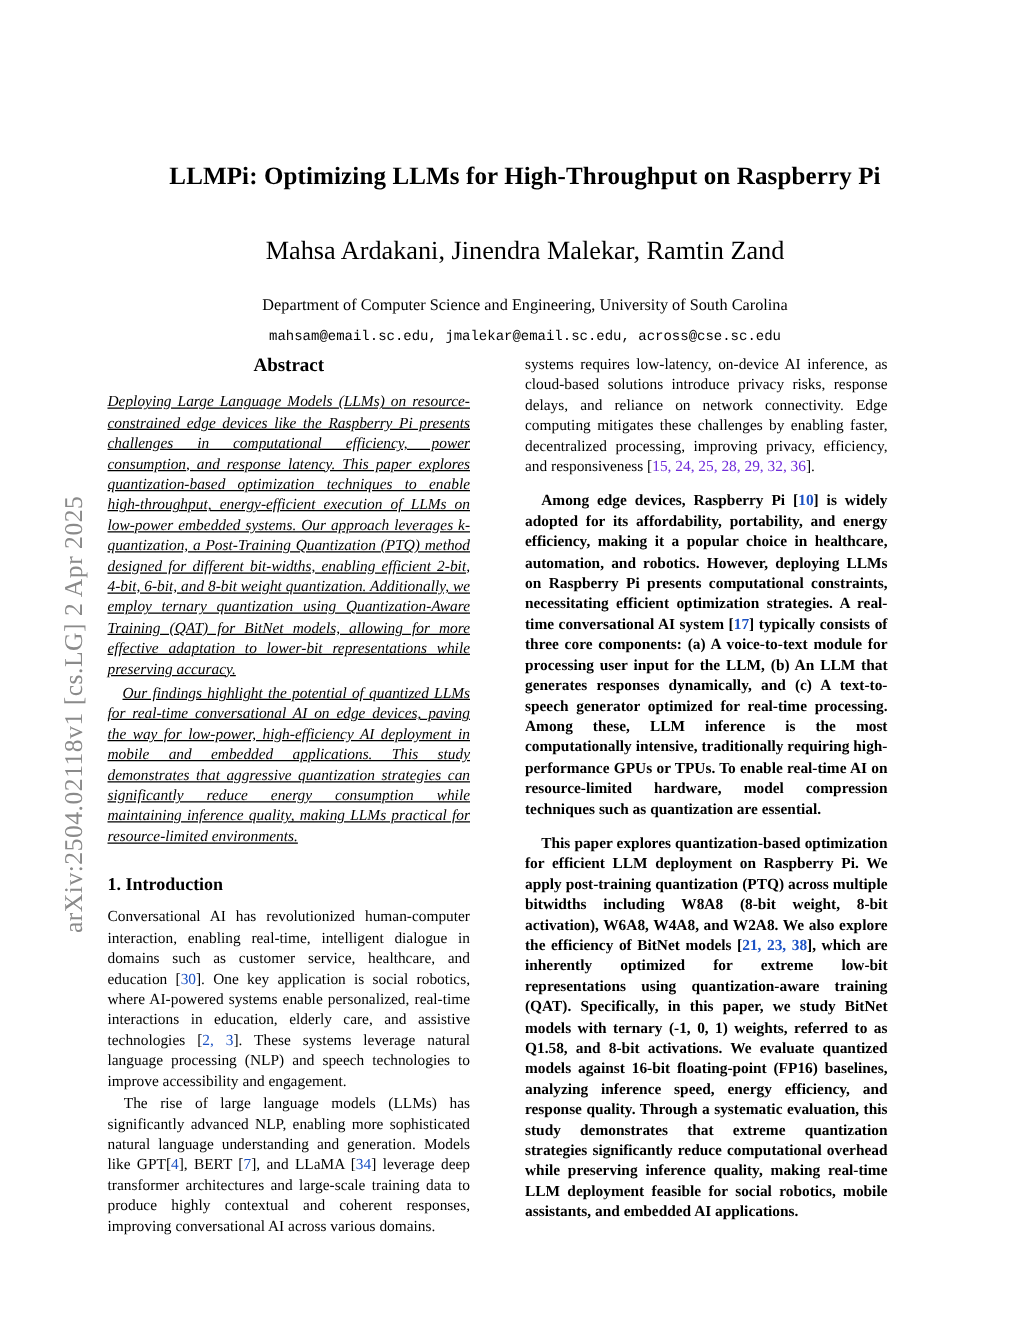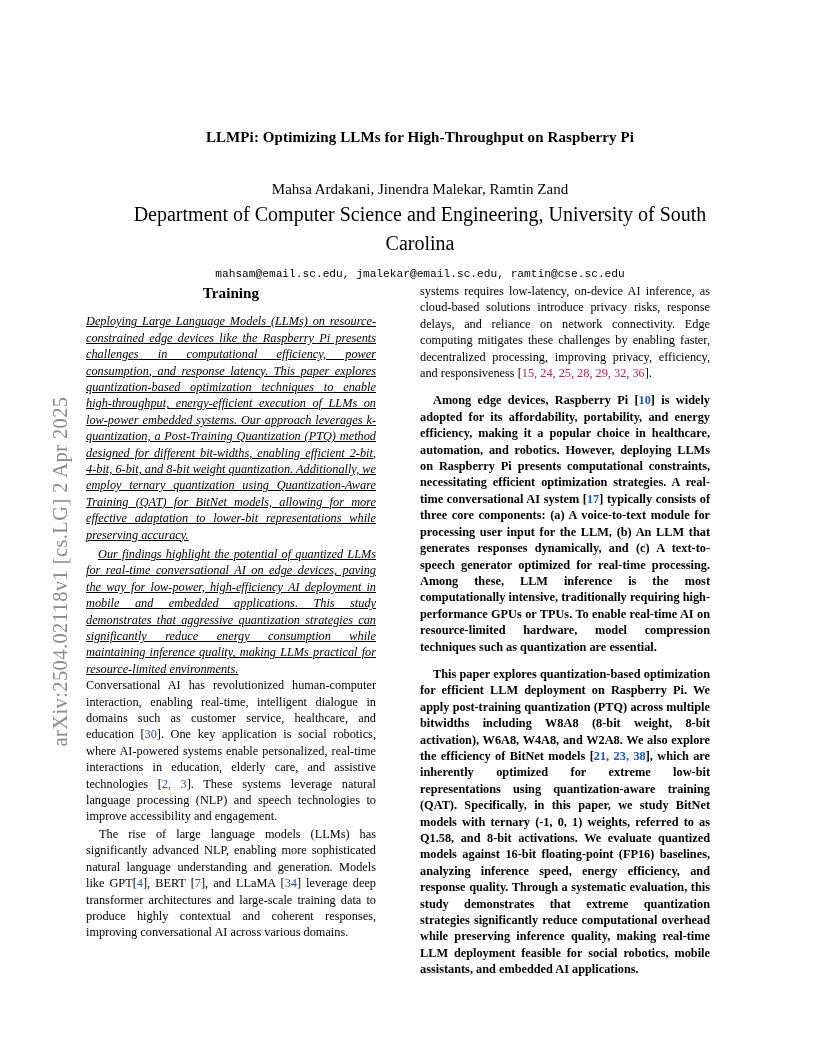--- a/index.html
+++ b/index.html
@@ -38,33 +38,34 @@
 
   
   .titleblock {
     position: absolute;
     left: 100px;
     top: 128px;
     width: 640px;
     text-align: center;
   }
   .paper-title {
-    font-size: 15px;
+    font-size: 20px;
     font-weight: bold;
     letter-spacing: 0.1px;
     line-height: 1.3;
   }
   .authors {
     margin-top: 31px;
-    font-size: 15px;
+    font-size: 21px;
     line-height: 1.45;
   }
   .affil {
-    font-size: 20px;
+    font-size: 13px;
     line-height: 1.45;
+    margin-top: 20px;
   }
   .emails {
     margin-top: 10px;
     font-family: "Liberation Mono", monospace;
     font-size: 11.2px;
     letter-spacing: 0px;
   }
 
   
   .col {
@@ -104,37 +105,38 @@
 <body>
 
 <div class="page">
 
   <div class="arxiv-stamp">arXiv:2504.02118v1  [cs.LG]  2 Apr 2025</div>
 
   <div class="titleblock">
     <div class="paper-title">LLMPi: Optimizing LLMs for High-Throughput on Raspberry Pi</div>
     <div class="authors">Mahsa Ardakani, Jinendra Malekar, Ramtin Zand</div>
     <div class="affil">Department of Computer Science and Engineering, University of South Carolina</div>
-    <div class="emails">mahsam@email.sc.edu, jmalekar@email.sc.edu, ramtin@cse.sc.edu</div>
+    <div class="emails">mahsam@email.sc.edu, jmalekar@email.sc.edu, across@cse.sc.edu</div>
   </div>
 
   <div class="col col-left">
-    <div class="section-head">Training</div>
+    <div class="section-head">Abstract</div>
     <div class="abstract-body">
       <p>Deploying Large Language Models (LLMs) on resource-constrained edge devices like the Raspberry Pi presents challenges in computational efficiency, power consumption, and response latency. This paper explores quantization-based optimization techniques to enable high-throughput, energy-efficient execution of LLMs on low-power embedded systems. Our approach leverages k-quantization, a Post-Training Quantization (PTQ) method designed for different bit-widths, enabling efficient 2-bit, 4-bit, 6-bit, and 8-bit weight quantization. Additionally, we employ ternary quantization using Quantization-Aware Training (QAT) for BitNet models, allowing for more effective adaptation to lower-bit representations while preserving accuracy.</p>
       <p>Our findings highlight the potential of quantized LLMs for real-time conversational AI on edge devices, paving the way for low-power, high-efficiency AI deployment in mobile and embedded applications. This study demonstrates that aggressive quantization strategies can significantly reduce energy consumption while maintaining inference quality, making LLMs practical for resource-limited environments.</p>
     </div>
 
+    <h2 class="numbered">1. Introduction</h2>
     <div class="body">
       <p>Conversational AI has revolutionized human-computer interaction, enabling real-time, intelligent dialogue in domains such as customer service, healthcare, and education [<span class="cite" style="color:#1b51c4">30</span>]. One key application is social robotics, where AI-powered systems enable personalized, real-time interactions in education, elderly care, and assistive technologies [<span class="cite" style="color:#1b51c4">2, 3</span>]. These systems leverage natural language processing (NLP) and speech technologies to improve accessibility and engagement.</p>
       <p>The rise of large language models (LLMs) has significantly advanced NLP, enabling more sophisticated natural language understanding and generation. Models like GPT[<span class="cite" style="color:#1b51c4">4</span>], BERT [<span class="cite" style="color:#1b51c4">7</span>], and LLaMA [<span class="cite" style="color:#1b51c4">34</span>] leverage deep transformer architectures and large-scale training data to produce highly contextual and coherent responses, improving conversational AI across various domains.</p>
     </div>
   </div>
 
   <div class="col col-right">
     <div class="body">
-      <p>systems requires low-latency, on-device AI inference, as cloud-based solutions introduce privacy risks, response delays, and reliance on network connectivity. Edge computing mitigates these challenges by enabling faster, decentralized processing, improving privacy, efficiency, and responsiveness [<span class="cite" style="color:#be185d">15, 24, 25, 28, 29, 32, 36</span>].</p>
+      <p>systems requires low-latency, on-device AI inference, as cloud-based solutions introduce privacy risks, response delays, and reliance on network connectivity. Edge computing mitigates these challenges by enabling faster, decentralized processing, improving privacy, efficiency, and responsiveness [<span class="cite" style="color:#6d28d9">15, 24, 25, 28, 29, 32, 36</span>].</p>
       <p class="gap">Among edge devices, Raspberry Pi [<span class="cite" style="color:#1b51c4">10</span>] is widely adopted for its affordability, portability, and energy efficiency, making it a popular choice in healthcare, automation, and robotics. However, deploying LLMs on Raspberry Pi presents computational constraints, necessitating efficient optimization strategies. A real-time conversational AI system [<span class="cite" style="color:#1b51c4">17</span>] typically consists of three core components: (a) A voice-to-text module for processing user input for the LLM, (b) An LLM that generates responses dynamically, and (c) A text-to-speech generator optimized for real-time processing. Among these, LLM inference is the most computationally intensive, traditionally requiring high-performance GPUs or TPUs. To enable real-time AI on resource-limited hardware, model compression techniques such as quantization are essential.</p>
       <p class="gap">This paper explores quantization-based optimization for efficient LLM deployment on Raspberry Pi. We apply post-training quantization (PTQ) across multiple bitwidths including W8A8 (8-bit weight, 8-bit activation), W6A8, W4A8, and W2A8. We also explore the efficiency of BitNet models [<span class="cite" style="color:#1b51c4">21, 23, 38</span>], which are inherently optimized for extreme low-bit representations using quantization-aware training (QAT). Specifically, in this paper, we study BitNet models with ternary (-1, 0, 1) weights, referred to as Q1.58, and 8-bit activations. We evaluate quantized models against 16-bit floating-point (FP16) baselines, analyzing inference speed, energy efficiency, and response quality. Through a systematic evaluation, this study demonstrates that extreme quantization strategies significantly reduce computational overhead while preserving inference quality, making real-time LLM deployment feasible for social robotics, mobile assistants, and embedded AI applications.</p>
     </div>
   </div>
 
 </div>
 
 </body></html>

